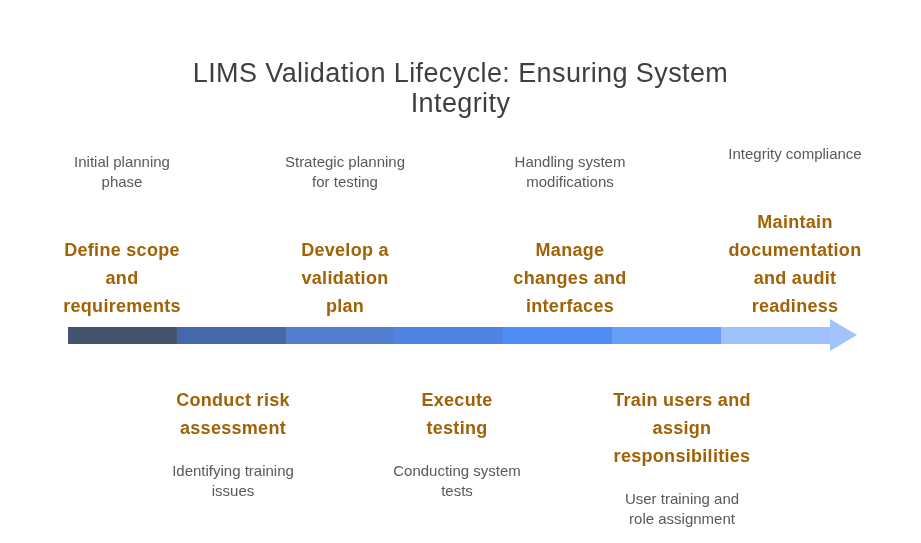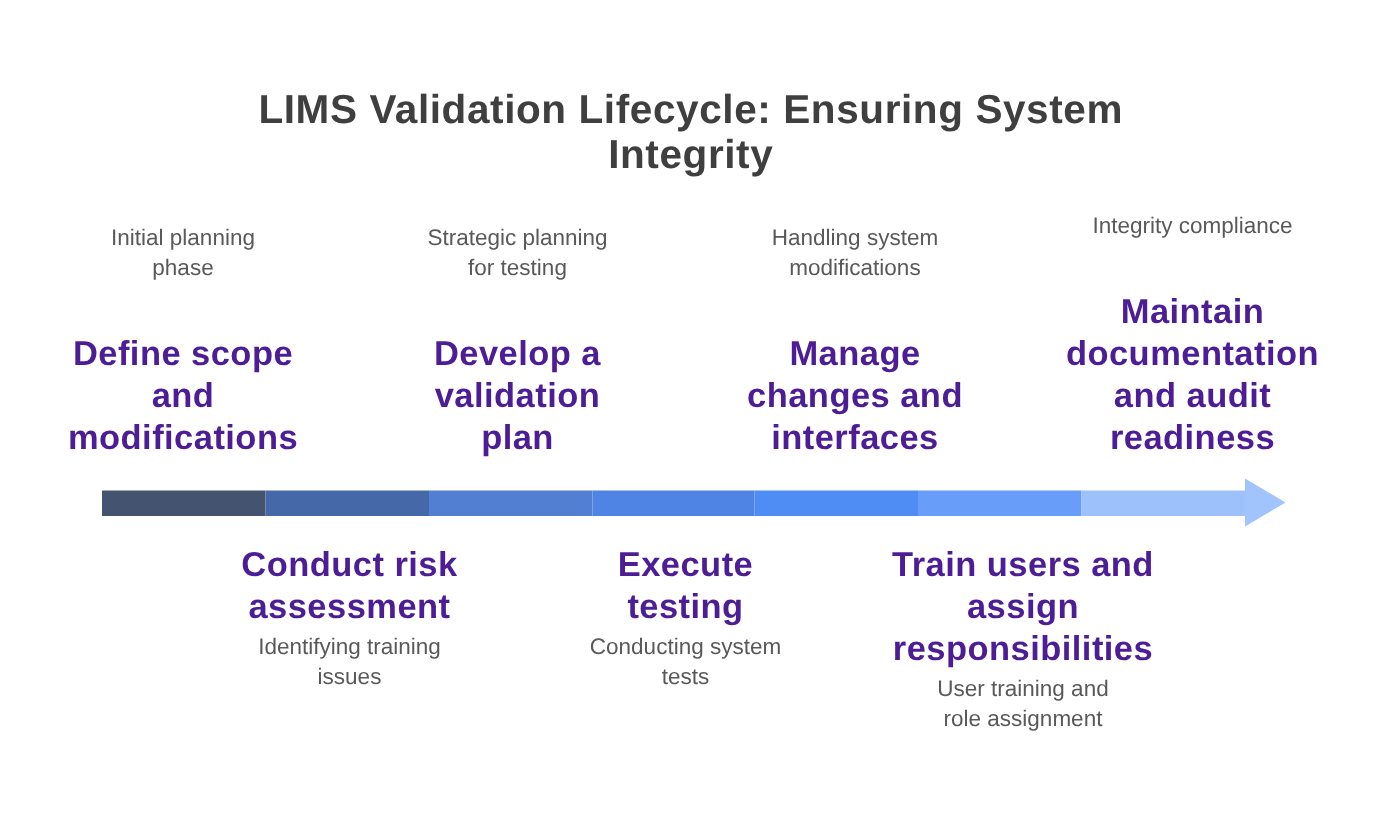--- a/index.html
+++ b/index.html
@@ -15,52 +15,53 @@
     background: #ffffff;
     overflow: hidden;
   }
   .diagram-title {
     position: absolute;
     top: 58px;
     left: 0;
     width: 921px;
     text-align: center;
     font-size: 27px;
-    font-weight: 700;
+    font-weight: 400;
     line-height: 30px;
     letter-spacing: 0.4px;
     color: #3f3f3f;
     white-space: pre-line;
     margin: 0;
   }
   .phase {
     position: absolute;
     display: flex;
     flex-direction: column;
     text-align: center;
   }
   .phase.top {
-    bottom: 238px;
+    bottom: 223px;
     width: 220px;
     justify-content: flex-end;
-    gap: 32px;
+    gap: 20px;
   }
   .phase.bottom {
     top: 362px;
     width: 230px;
     justify-content: flex-start;
-    gap: 4px;
+    gap: 19px;
   }
   .phase-heading {
-    font-size: 23px;
+    font-size: 18px;
     font-weight: 700;
     line-height: 28px;
     letter-spacing: 0.3px;
-    color: #4c1d95;
+    color: #a16207;
     white-space: pre-line;
+    margin-top: 24px;
   }
   .phase-subtitle {
     font-size: 15px;
     line-height: 20px;
     color: #595959;
     white-space: pre-line;
   }
   .top-1 { left: 12px;  }
   .top-2 { left: 235px; }
   .top-3 { left: 460px; }
@@ -94,21 +95,21 @@
 <div class="canvas">
 
   <h1 class="diagram-title">LIMS Validation Lifecycle: Ensuring System
 Integrity</h1>
 
   <div class="phase top top-1">
     <div class="phase-subtitle">Initial planning
 phase</div>
     <div class="phase-heading">Define scope
 and
-modifications</div>
+requirements</div>
   </div>
   <div class="phase top top-3">
     <div class="phase-subtitle">Handling system
 modifications</div>
     <div class="phase-heading">Manage
 changes and
 interfaces</div>
   </div>
   <div class="phase top top-2">
     <div class="phase-subtitle">Strategic planning

